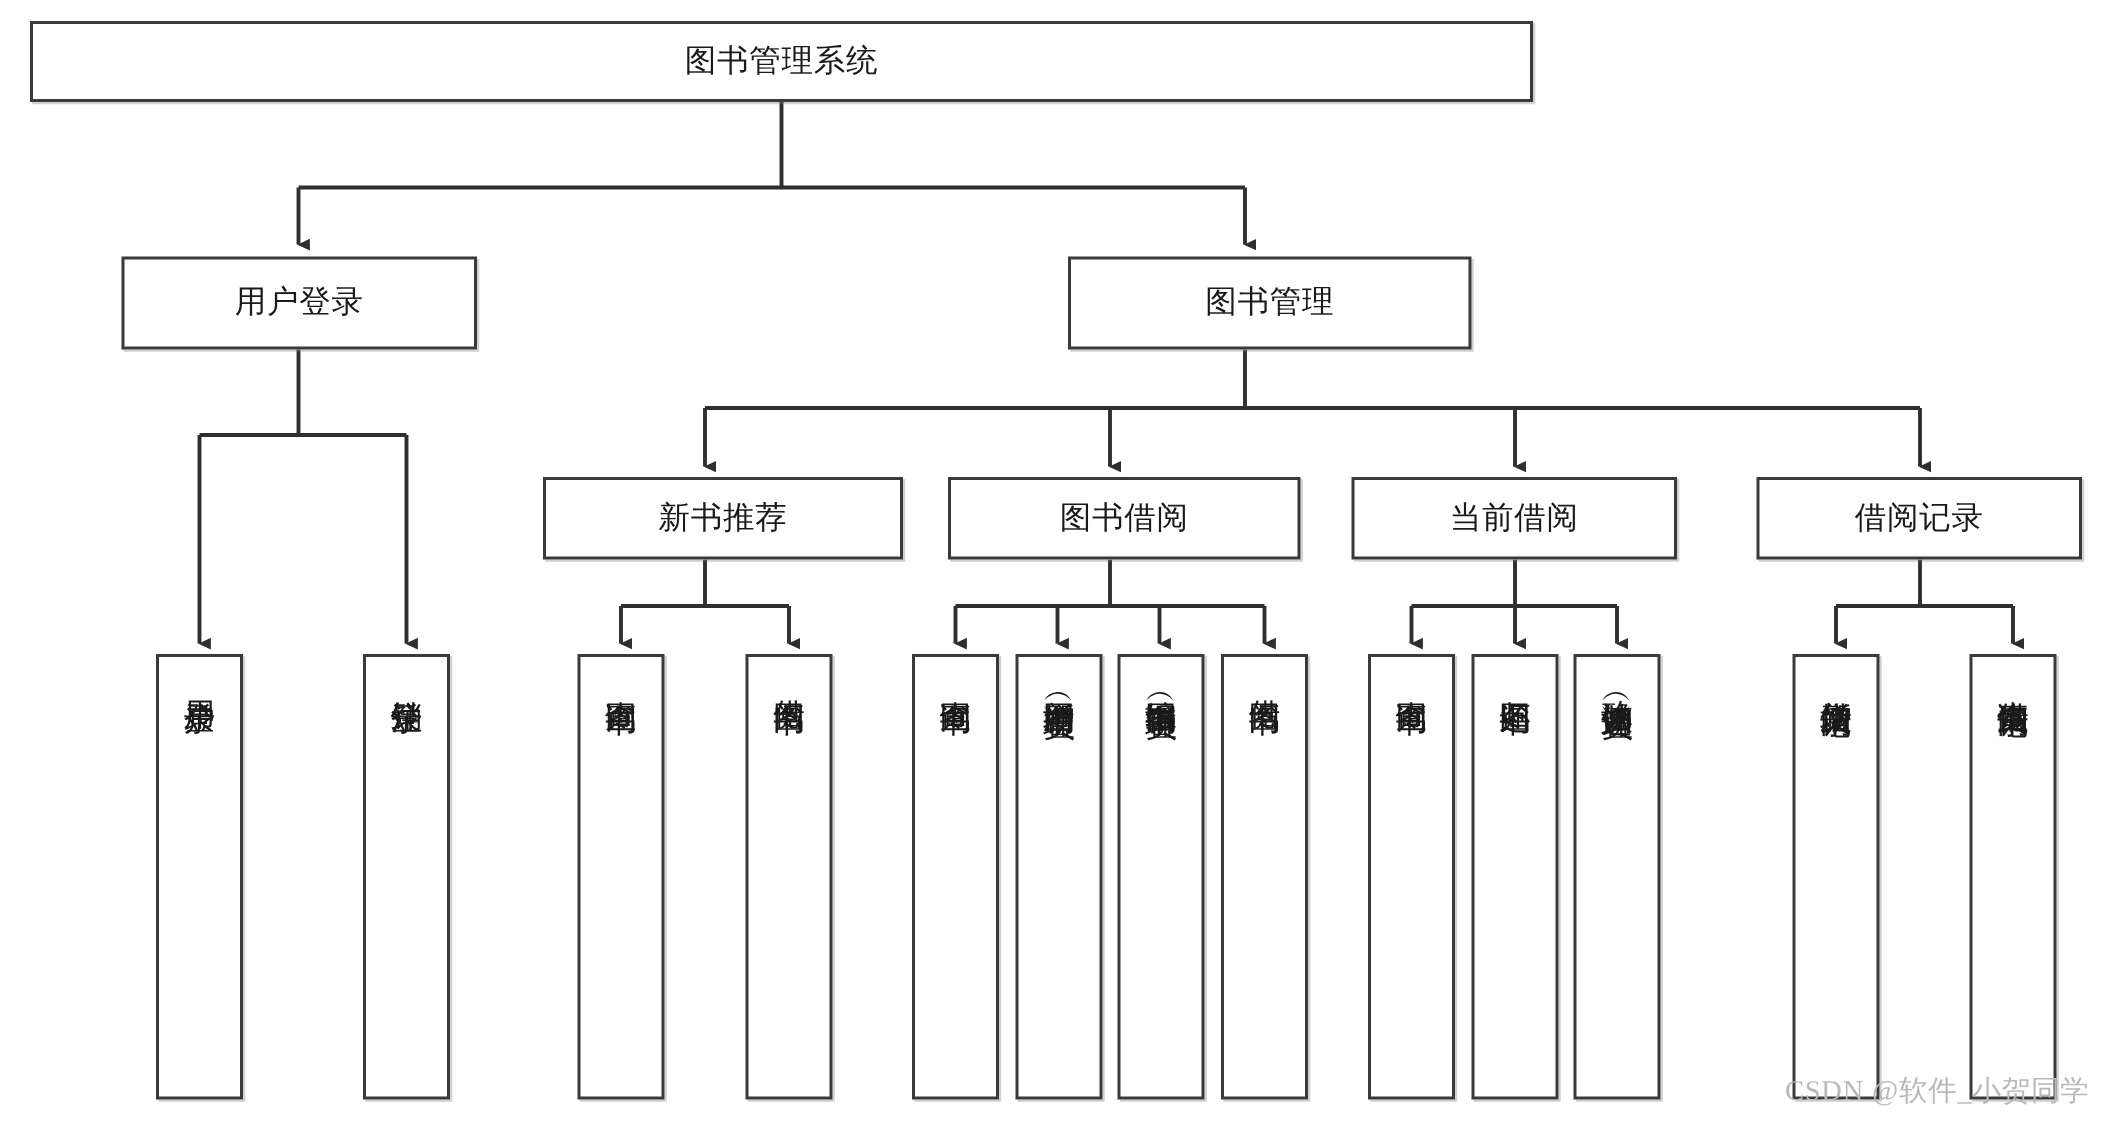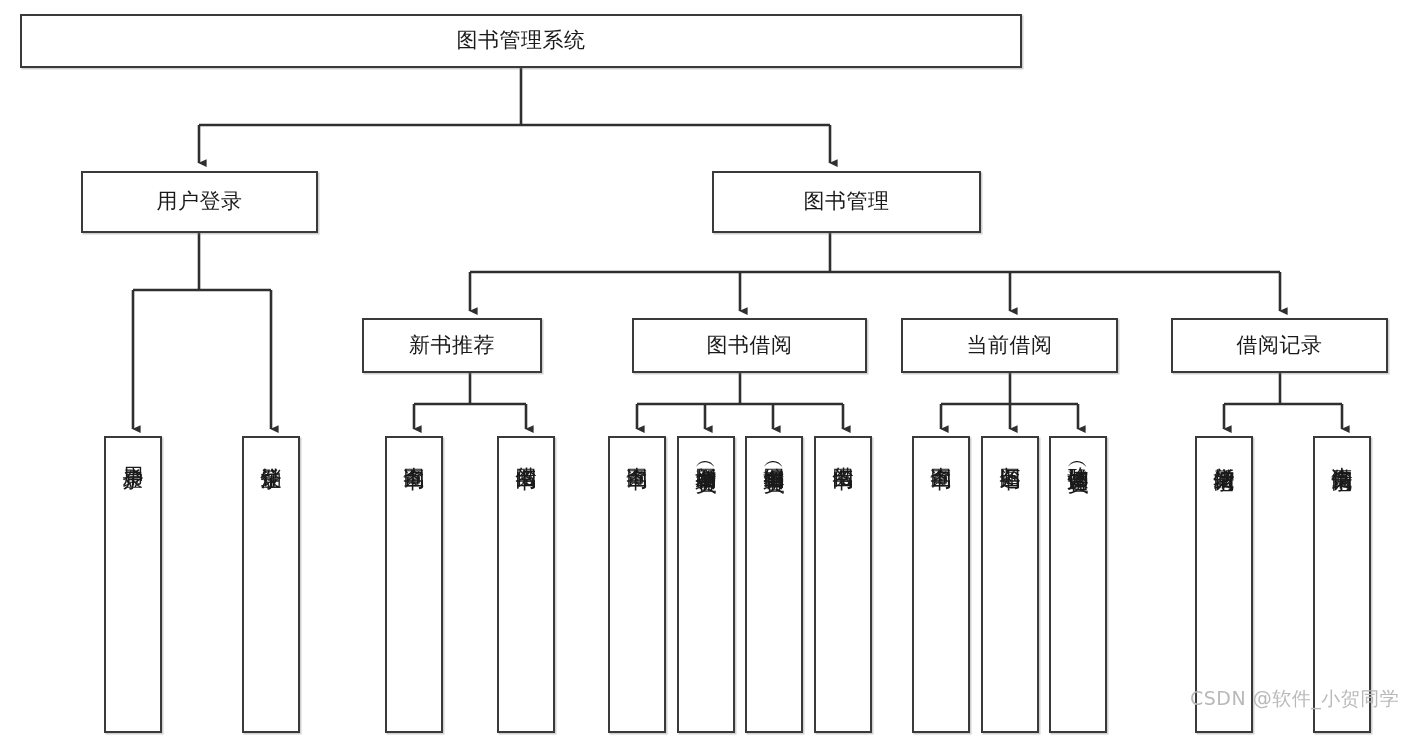--- a/index.html
+++ b/index.html
@@ -126,21 +126,21 @@
     <span class="lbl">图书管理系统</span>
   </div>
 
   <div class="node" style="left:81px; top:171px; width:237px; height:62px;">
     <span class="lbl">用户登录</span>
   </div>
   <div class="node" style="left:712px; top:171px; width:269px; height:62px;">
     <span class="lbl">图书管理</span>
   </div>
 
-  <div class="node" style="left:362px; top:318px; width:180px; height:55px;">
+  <div class="node" style="left:362px; top:318px; width:240px; height:55px;">
     <span class="lbl">新书推荐</span>
   </div>
   <div class="node" style="left:632px; top:318px; width:235px; height:55px;">
     <span class="lbl">图书借阅</span>
   </div>
   <div class="node" style="left:1171px; top:318px; width:217px; height:55px;">
     <span class="lbl">借阅记录</span>
   </div>
   <div class="node" style="left:901px; top:318px; width:217px; height:55px;">
     <span class="lbl">当前借阅</span>
@@ -183,15 +183,15 @@
     <span class="lbl">确认归还（管理员）</span>
   </div>
 
   <div class="node vert" style="left:1195px; top:436px; width:58px; height:297px;">
     <span class="lbl">新增借阅记录</span>
   </div>
   <div class="node vert" style="left:1313px; top:436px; width:58px; height:297px;">
     <span class="lbl">查询借阅记录</span>
   </div>
 
-  <div class="watermark" style="left:1190px; top:686px;">CSDN @软件_小贺同学</div>
+  <div class="watermark" style="left:1190px; top:714px;font-family:Liberation Serif, serif;">CSDN @软件_小贺同学</div>
 
 </div>
 
 </body></html>

